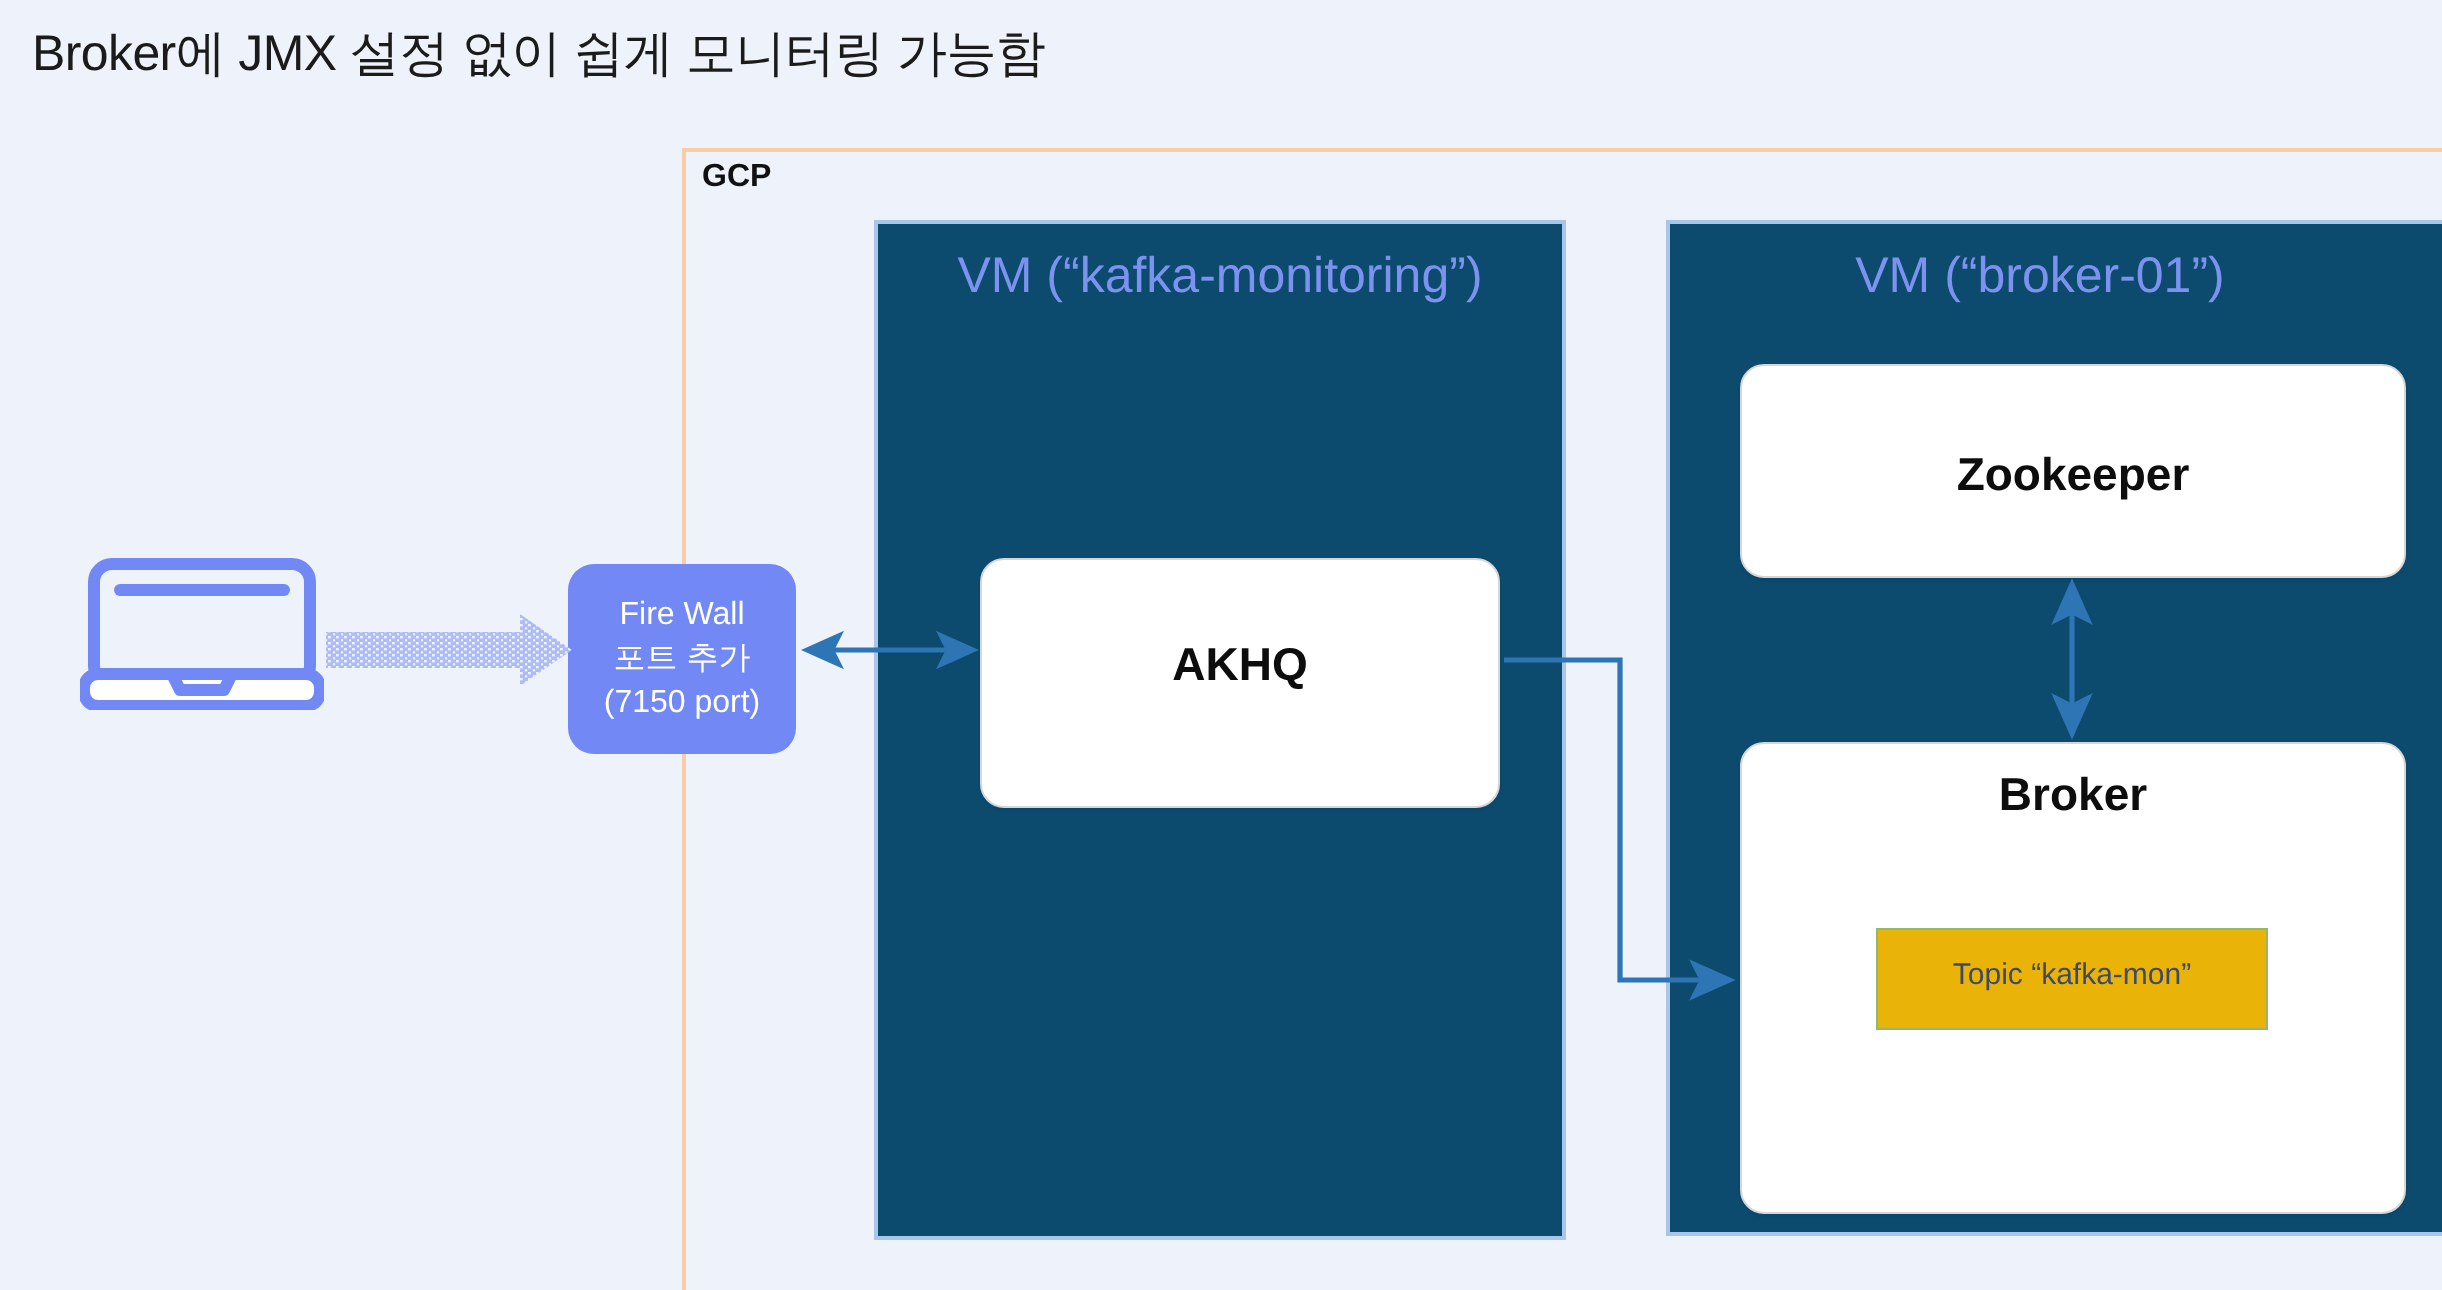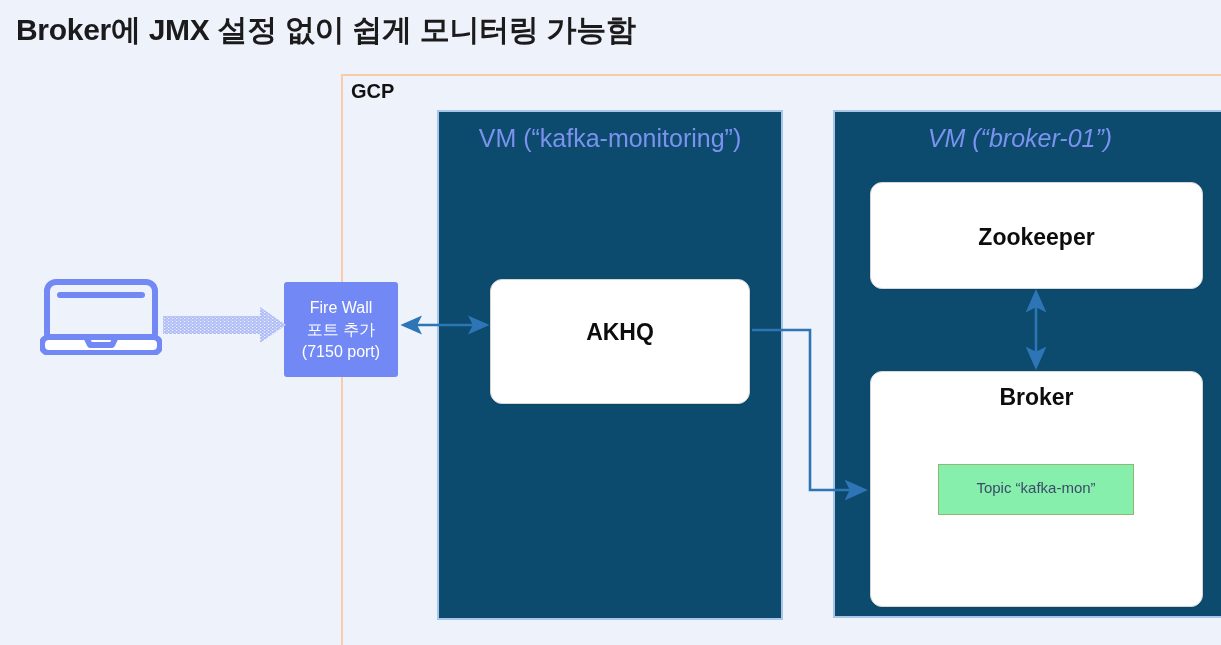--- a/index.html
+++ b/index.html
@@ -19,42 +19,42 @@
     left: 0; top: 0;
     width: 1221px;
     height: 645px;
   }
   .abs { position: absolute; }
 
   
   #slide-title {
     left: 16px;
     top: 10px;
-    font-size: 30px;
-    font-weight: bold;
+    font-size: 25px;
+    font-weight: normal;
     color: #1b1b1b;
     letter-spacing: -0.3px;
     white-space: nowrap;
   }
 
   
   #gcp-container {
     left: 341px;
     top: 74px;
     width: 900px;
     height: 580px;
     border: 2px solid #f9cba6;
     border-right: none;
     background: transparent;
     box-sizing: border-box;
   }
   #gcp-label {
     left: 351px;
     top: 80px;
-    font-size: 20px;
+    font-size: 16px;
     font-weight: bold;
     color: #111111;
   }
 
   
   .vm-box {
     background: #0c4a6e;
     border: 2px solid #a8c6e9;
     box-sizing: border-box;
   }
@@ -76,21 +76,20 @@
     top: 12px;
     left: 0;
     width: 100%;
     text-align: center;
     font-size: 25px;
     color: #7b92ef;
     white-space: nowrap;
   }
   #vm-broker-01 .vm-label {
     width: 370px;
-    font-style: italic;
   }
 
   
   .service-box {
     background: #ffffff;
     border: 1px solid #d6d6d6;
     border-radius: 12px;
     box-sizing: border-box;
     box-shadow: 0 1px 2px rgba(0,0,0,0.05);
   }
@@ -126,42 +125,42 @@
     height: 236px;
   }
   #broker-box .service-label { top: 12px; }
 
   
   #topic-box {
     left: 938px;
     top: 464px;
     width: 196px;
     height: 51px;
-    background: #86efac;
+    background: #eab308;
     border: 1px solid #8fb870;
     box-sizing: border-box;
   }
   #topic-label {
     position: absolute;
     left: 0; top: 14px;
     width: 100%;
     text-align: center;
     font-size: 15px;
     color: #3d4a6b;
     white-space: nowrap;
   }
 
   
   #firewall-box {
     left: 284px;
     top: 282px;
     width: 114px;
     height: 95px;
     background: #7289f5;
-    border-radius: 3px;
+    border-radius: 13px;
     box-sizing: border-box;
     display: flex;
     flex-direction: column;
     align-items: center;
     justify-content: center;
   }
   #firewall-box .fw-line {
     color: #ffffff;
     font-size: 16px;
     line-height: 22px;

